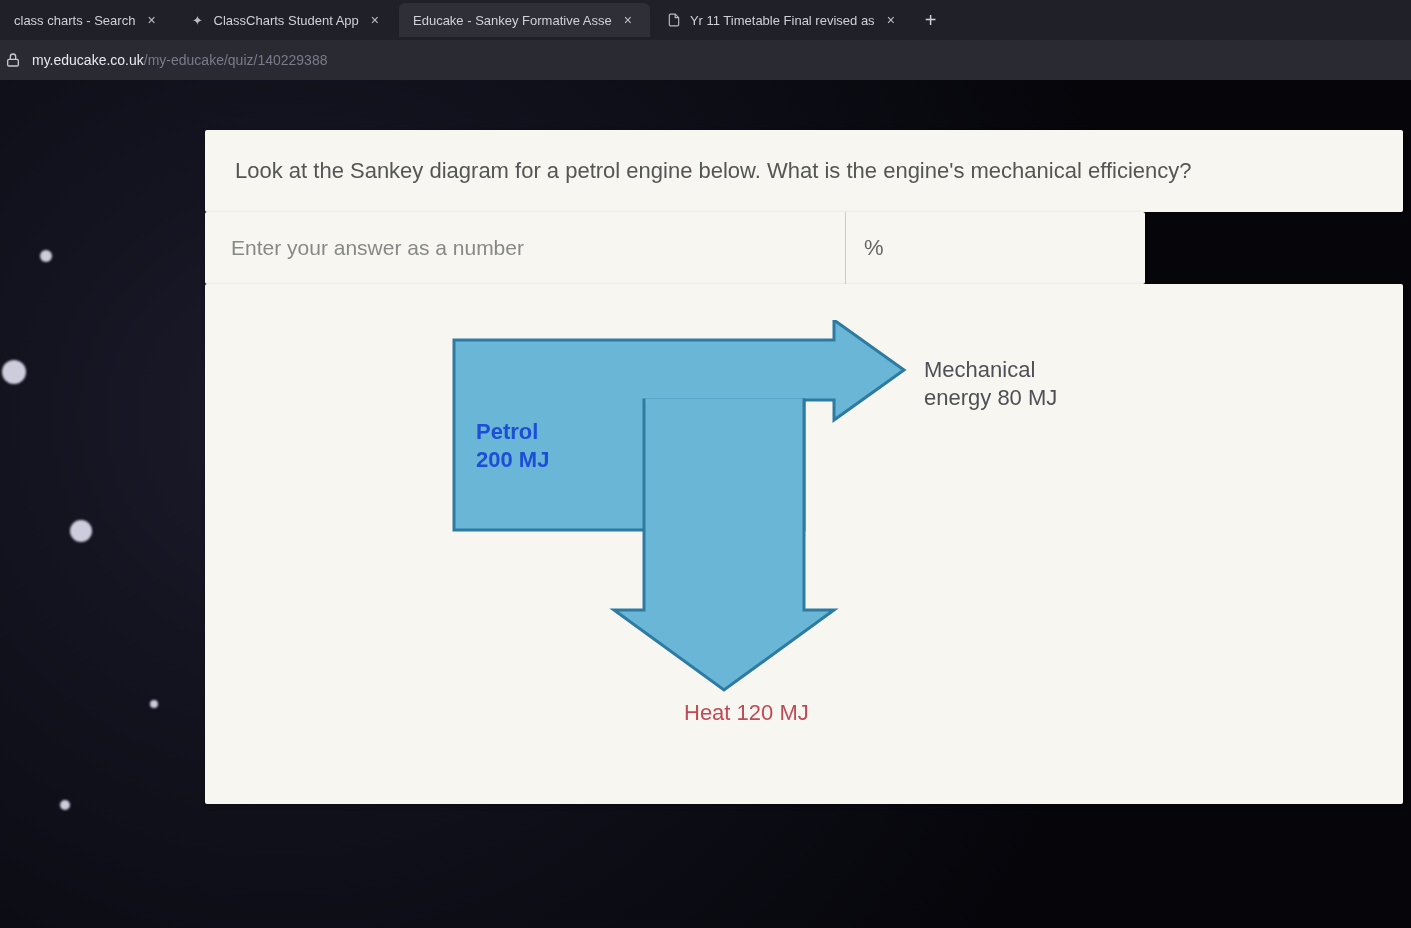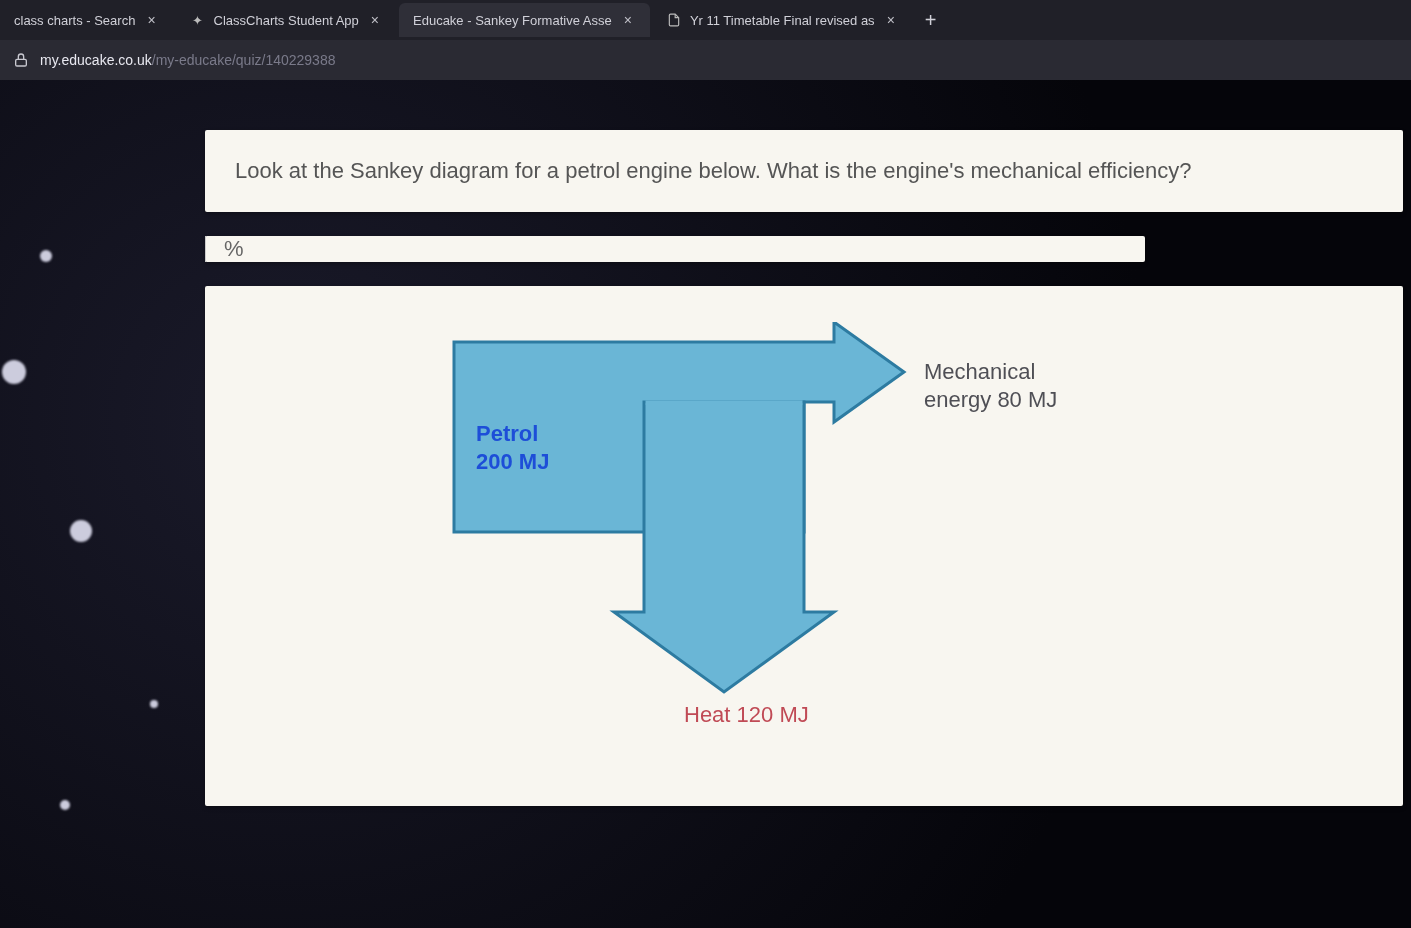--- a/index.html
+++ b/index.html
@@ -56,21 +56,21 @@
     font-size: 20px;
     padding: 0 10px;
     cursor: pointer;
   }
 
   .addrbar {
     display: flex;
     align-items: center;
     height: 40px;
     background: #2a2a33;
-    padding: 0 12px;
+    padding: 0 4px;
     gap: 10px;
     color: #c8c8d0;
     font-size: 14px;
   }
   .lock-icon {
     width: 18px; height: 18px;
     display: inline-flex; align-items: center; justify-content: center;
   }
   .addr-url { color: #e8e8f0; }
   .addr-path { color: #7a7a8a; }
@@ -90,21 +90,20 @@
   .s5 { width: 8px;  height: 8px;  left: 150px;top: 620px; }
 
   
   .content {
     position: absolute;
     left: 205px;
     top: 50px;
     right: 8px;
     display: flex;
     flex-direction: column;
-    gap: 24px;
     justify-content: flex-end;
   }
   .question-card, .answer-row, .diagram-card {
     background: #f8f6f0;
     border-radius: 2px;
     box-shadow: 0 2px 4px rgba(0,0,0,.3);
   }
   .question-card {
     padding: 28px 30px;
     font-size: 22px;
@@ -225,20 +224,21 @@
   <div class="star s4"></div>
   <div class="star s5"></div>
 
   <div class="content">
 
     <div class="question-card">
       <span>Look at the Sankey diagram for a petrol engine below. What is the engine's mechanical efficiency?</span>
     </div>
 
     <div class="answer-row">
+      <input class="answer-input" type="text" placeholder="Enter your answer as a number" style="">
       <div class="unit-box">
         <span>%</span>
       </div>
     </div>
 
     <div class="diagram-card">
       <div class="sankey">
         
         <svg width="760" height="440" viewBox="0 0 760 440">
           <path fill="#6ab6d6" stroke="#2d7ba1" stroke-width="3" d="M 30 20

